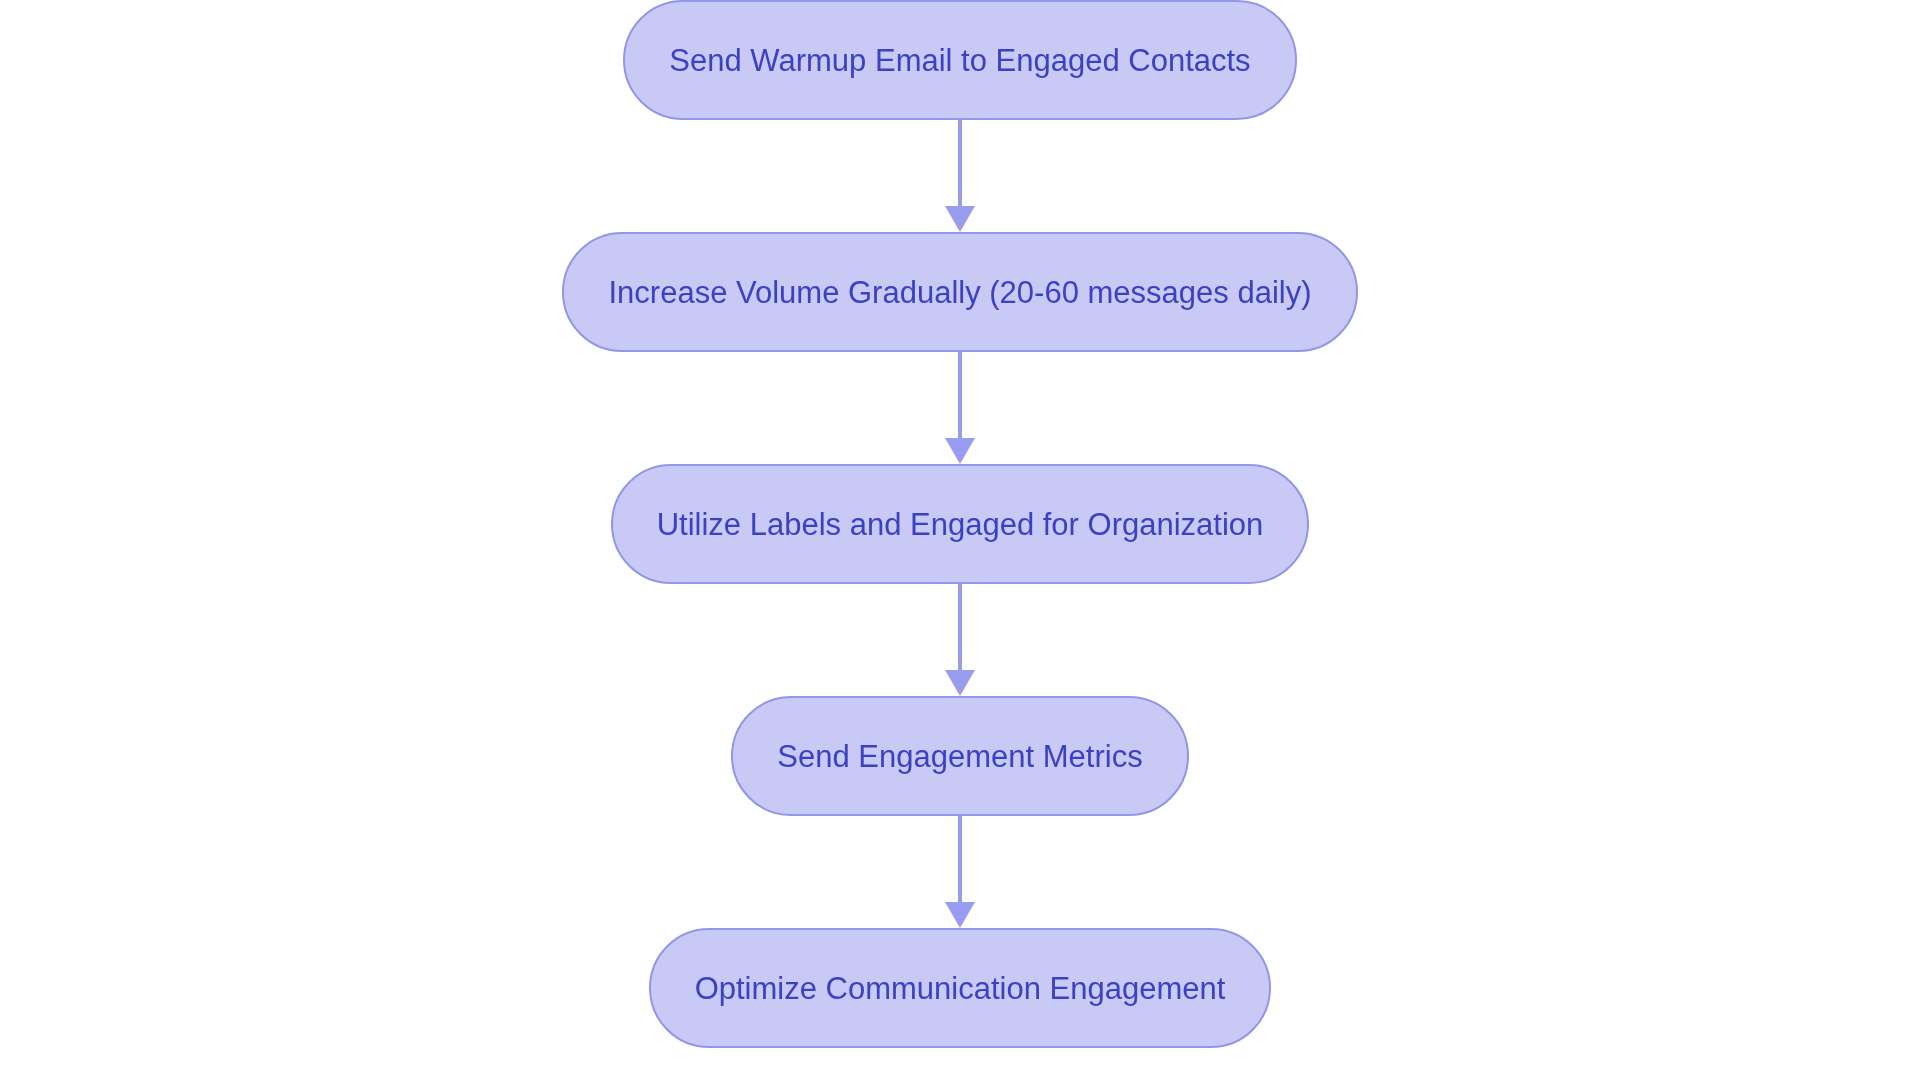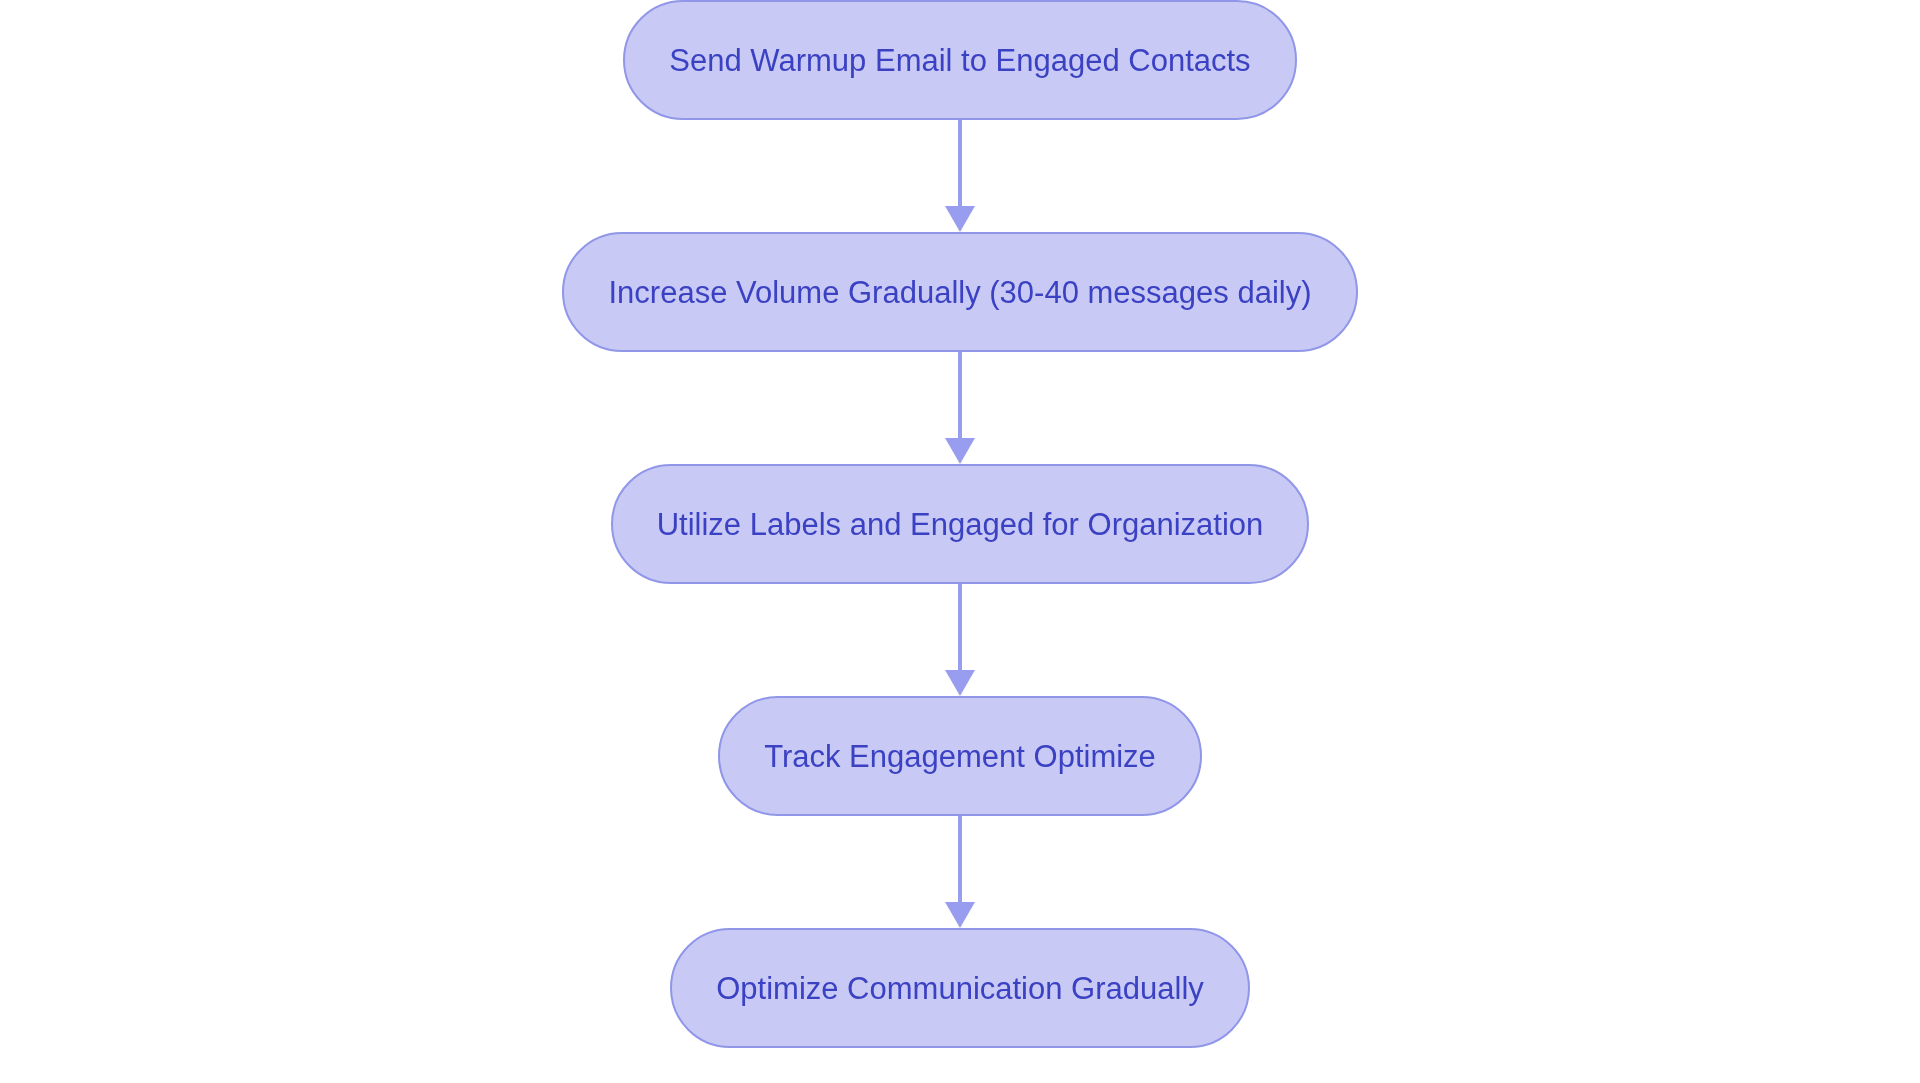--- a/index.html
+++ b/index.html
@@ -71,43 +71,43 @@
   <div class="node">
     <span class="node-label">Send Warmup Email to Engaged Contacts</span>
   </div>
 
   <div class="arrow">
     <div class="arrow-line"></div>
     <div class="arrow-head"></div>
   </div>
 
   <div class="node">
-    <span class="node-label">Increase Volume Gradually (30-40 messages daily)</span>
+    <span class="node-label">Increase Volume Gradually (20-60 messages daily)</span>
   </div>
 
   <div class="arrow">
     <div class="arrow-line"></div>
     <div class="arrow-head"></div>
   </div>
 
   <div class="node">
     <span class="node-label">Utilize Labels and Engaged for Organization</span>
   </div>
 
   <div class="arrow">
     <div class="arrow-line"></div>
     <div class="arrow-head"></div>
   </div>
 
   <div class="node">
-    <span class="node-label">Track Engagement Optimize</span>
+    <span class="node-label">Send Engagement Metrics</span>
   </div>
 
   <div class="arrow">
     <div class="arrow-line"></div>
     <div class="arrow-head"></div>
   </div>
 
   <div class="node">
-    <span class="node-label">Optimize Communication Gradually</span>
+    <span class="node-label">Optimize Communication Engagement</span>
   </div>
 </div>
 </div>
 
 </body></html>

